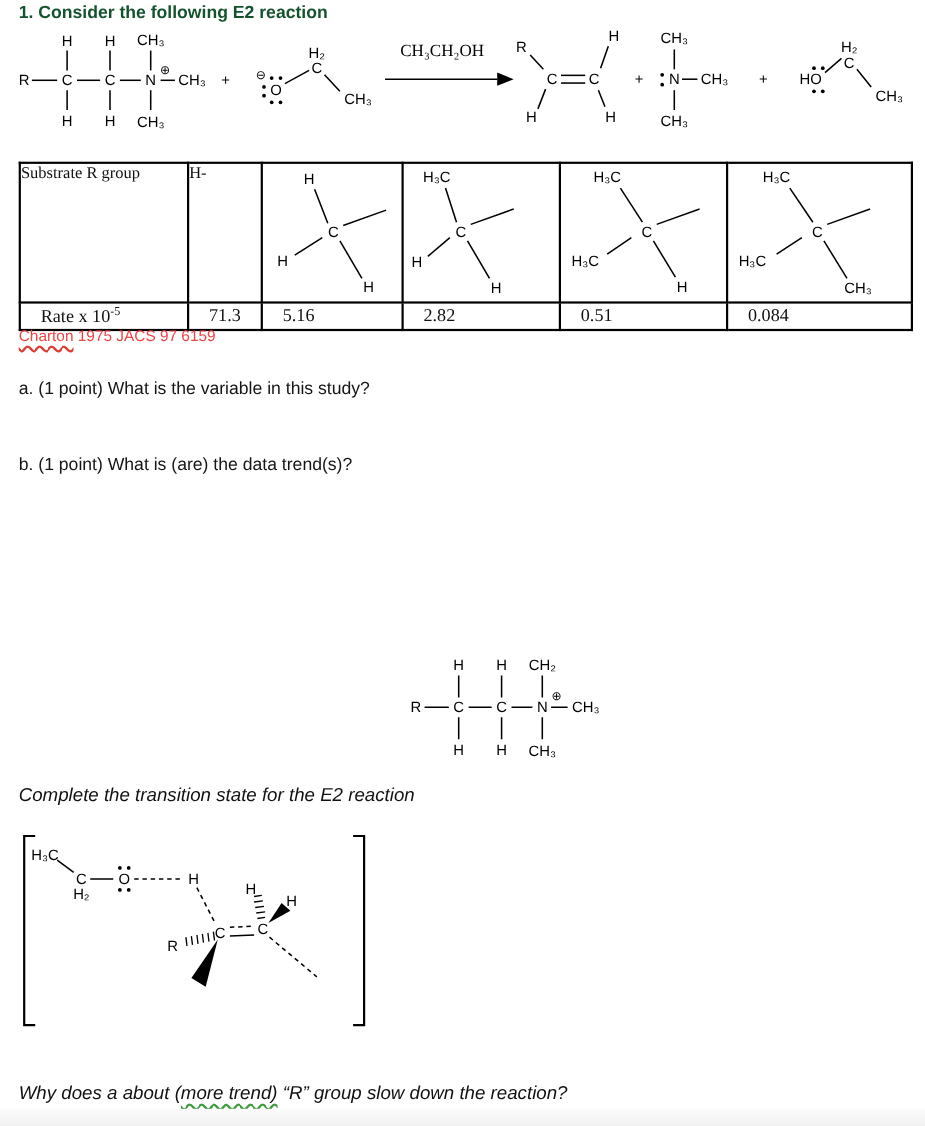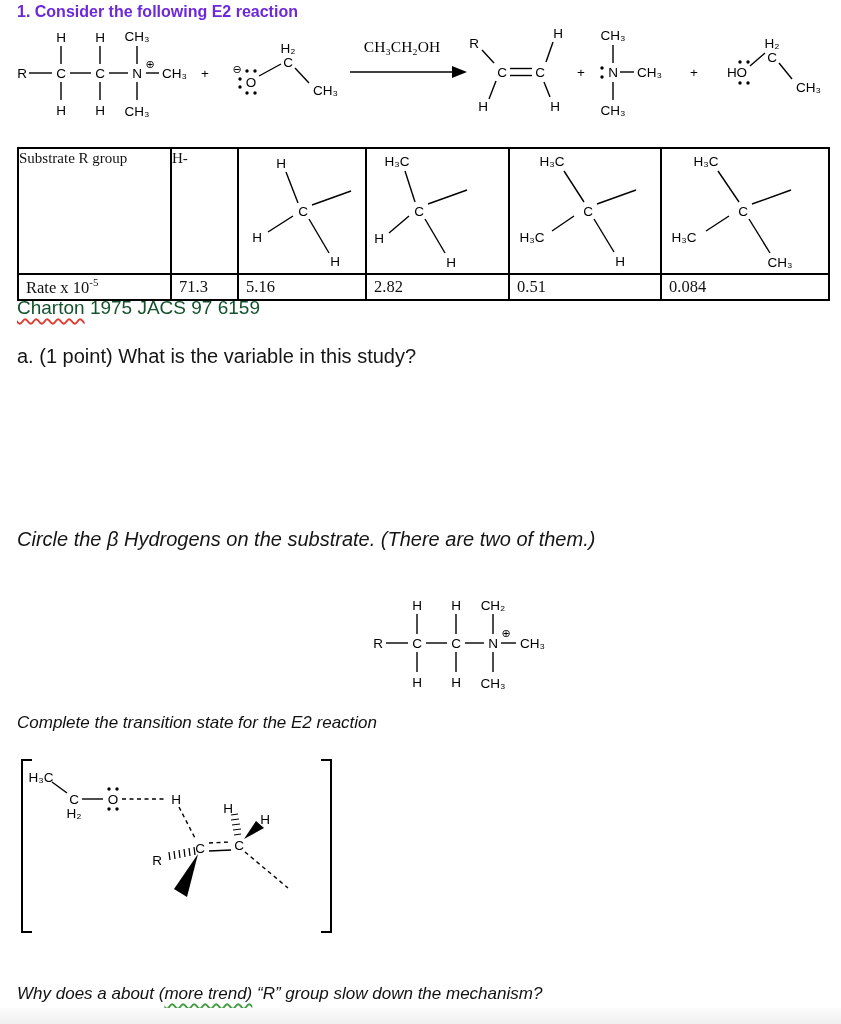--- a/index.html
+++ b/index.html
@@ -1,35 +1,35 @@
 <!DOCTYPE html>
 <html style="--squiggle-red: #dd3c32; --squiggle-green: #3f9b3f; --ink: #000000;"><head>
 <meta charset="utf-8">
 <style>
   :root{ --squiggle-red:#dd3c32; --squiggle-green:#3f9b3f; --ink:#000; }
   *{box-sizing:border-box}
   body{margin:0;background:#fff}
   .page{position:relative;width:841px;height:1024px;background:#fff;overflow:hidden;
         font-family:"Liberation Sans","DejaVu Sans",sans-serif;color:#111}
   .abs{position:absolute}
-  .title{font-weight:bold;font-size:16px;color:#6d28d9}
-  .q{font-size:20px;color:#151515}
-  .citation{font-size:19px;color:#14532d}
+  .title{font-weight:bold;font-size:16px;color:#14532d}
+  .q{font-size:16px;color:#151515}
+  .citation{font-size:14px;color:#ef4444}
   .wavy-red{text-decoration-line:underline;text-decoration-style:wavy;
             text-decoration-color:var(--squiggle-red);text-decoration-thickness:1.5px;text-underline-offset:4px}
   .wavy-green{text-decoration-line:underline;text-decoration-style:wavy;
             text-decoration-color:var(--squiggle-green);text-decoration-thickness:1.5px;text-underline-offset:4px}
   .it{font-style:italic}
   .bi{font-style:italic;font-weight:normal;font-size:17px}
   .serif{font-family:"Liberation Serif","DejaVu Serif",serif}
 
   table.data{border-collapse:collapse;table-layout:fixed}
   table.data td{border:2px solid #000;vertical-align:top;padding:0;overflow:hidden}
   td.cell-label{font-size:15px;padding:4px 6px;line-height:18px}
-  tr.rate-row td{font-size:16.5px;padding:1px 7px;vertical-align:middle}
+  tr.rate-row td{font-size:16.5px;padding:1px 18px;vertical-align:middle}
   tr.rate-row sup{font-size:11px}
 
   svg text{font-size:13.5px;text-anchor:middle;dominant-baseline:central;fill:#000;
            font-family:"Liberation Sans","DejaVu Sans",sans-serif}
   svg text.as{text-anchor:start}
   svg text.chg{font-size:11px}
   svg text.solv{font-family:"Liberation Serif","DejaVu Serif",serif;font-size:15.5px}
   svg line,svg polyline{stroke:#000;stroke-width:1.4;fill:none}
   svg line.dash{stroke-dasharray:4 3.5}
   svg polyline.bracket{stroke-width:2}
@@ -206,22 +206,22 @@
       <td>0.084</td>
     </tr>
     </tbody>
   </table>
 
   <div class="abs citation" style="left:17px;top:297px">
     <span class="wavy-red">Charton</span><span> 1975 JACS 97 6159</span>
   </div>
 
   <div class="abs q" style="left:17px;top:345px">a. (1 point) What is the variable in this study?</div>
+  <div class="abs q" style="left:17px;top:414px">b. (1 point) What is (are) the data trend(s)?</div>
   <div class="abs q" style="left:17px;top:528px;line-height:22px">
-    <div class="it">Circle the β Hydrogens on the substrate. (There are two of them.)</div>
   </div>
 
   <svg class="abs" style="left:360px;top:592px" width="250" height="108" viewBox="0 0 250 108">
     <text x="18" y="51">R</text>
     <line x1="26" y1="51" x2="48" y2="51"></line>
     <text x="57" y="51">C</text>
     <line x1="66" y1="51" x2="87" y2="51"></line>
     <text x="96" y="51">C</text>
     <line x1="105" y1="51" x2="124" y2="51"></line>
     <text x="133" y="51">N</text>
@@ -281,18 +281,18 @@
       <line class="hash" x1="222" y1="77" x2="230" y2="76"></line>
       <line class="hash" x1="223" y1="82" x2="231" y2="81"></line>
       <line class="hash" x1="224" y1="87" x2="231" y2="86"></line>
       <polygon class="wedge" points="234,91 246,73 254,80"></polygon>
       <text x="255" y="71">H</text>
       <line class="dash" x1="235" y1="104" x2="278" y2="140"></line>
     </g>
   </svg>
 
   <div class="abs bi" style="left:17px;top:984px">
-    <span>Why does a about (</span><span class="wavy-green">more trend)</span><span> “R” group slow down the mechanism?</span>
+    <span>Why does a about (</span><span class="wavy-green">more trend)</span><span> “R” group slow down the reaction?</span>
   </div>
 
   <div class="abs bottom-edge"></div>
 
 </div>
 
 </body></html>

